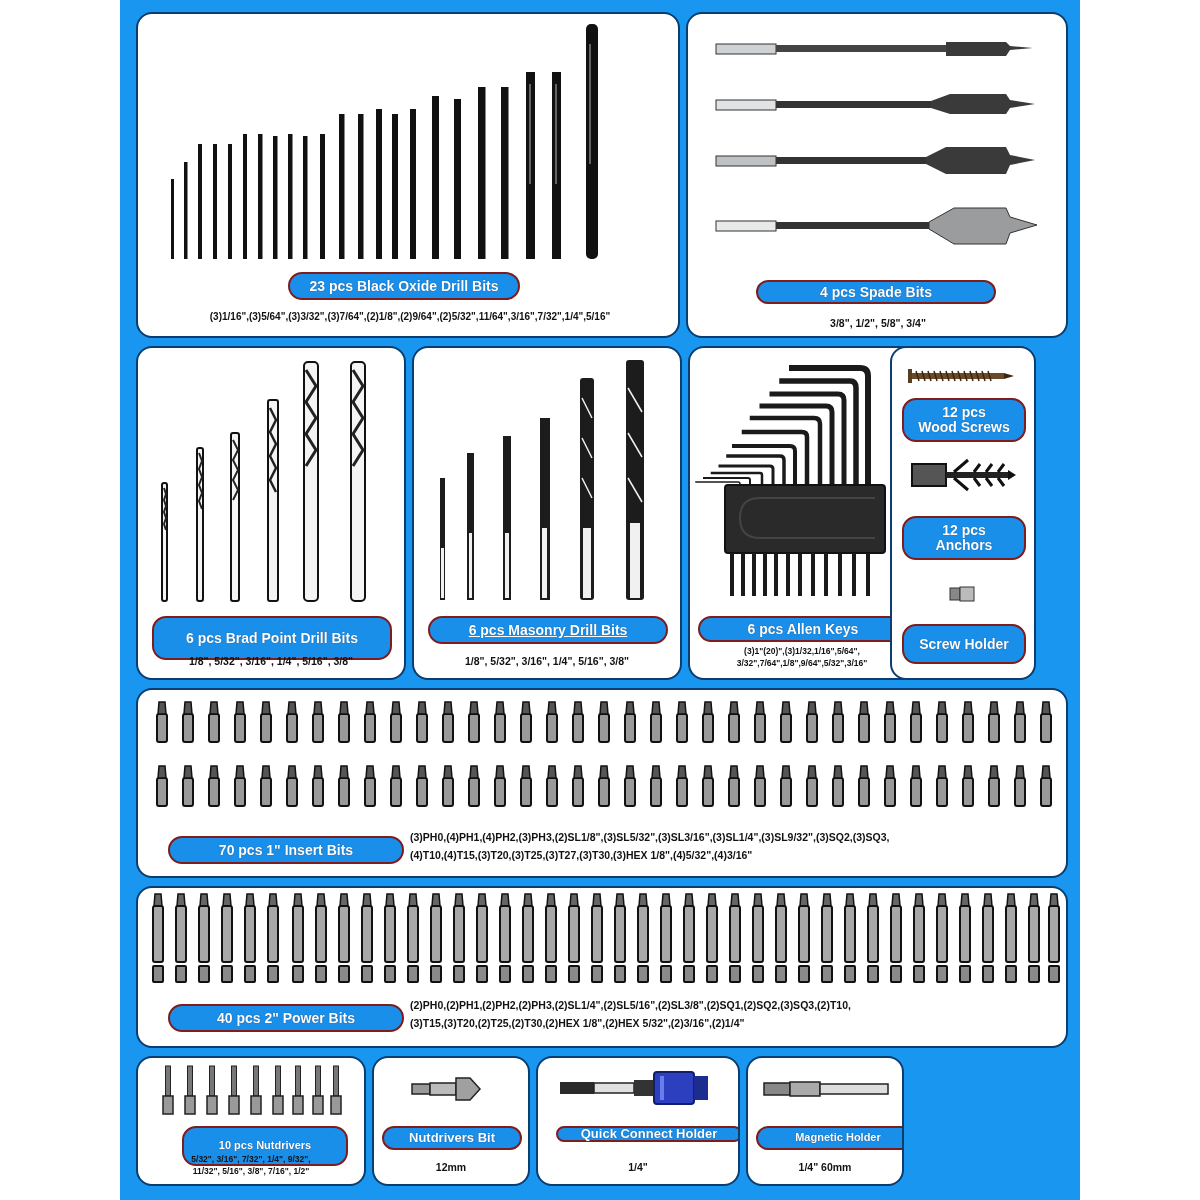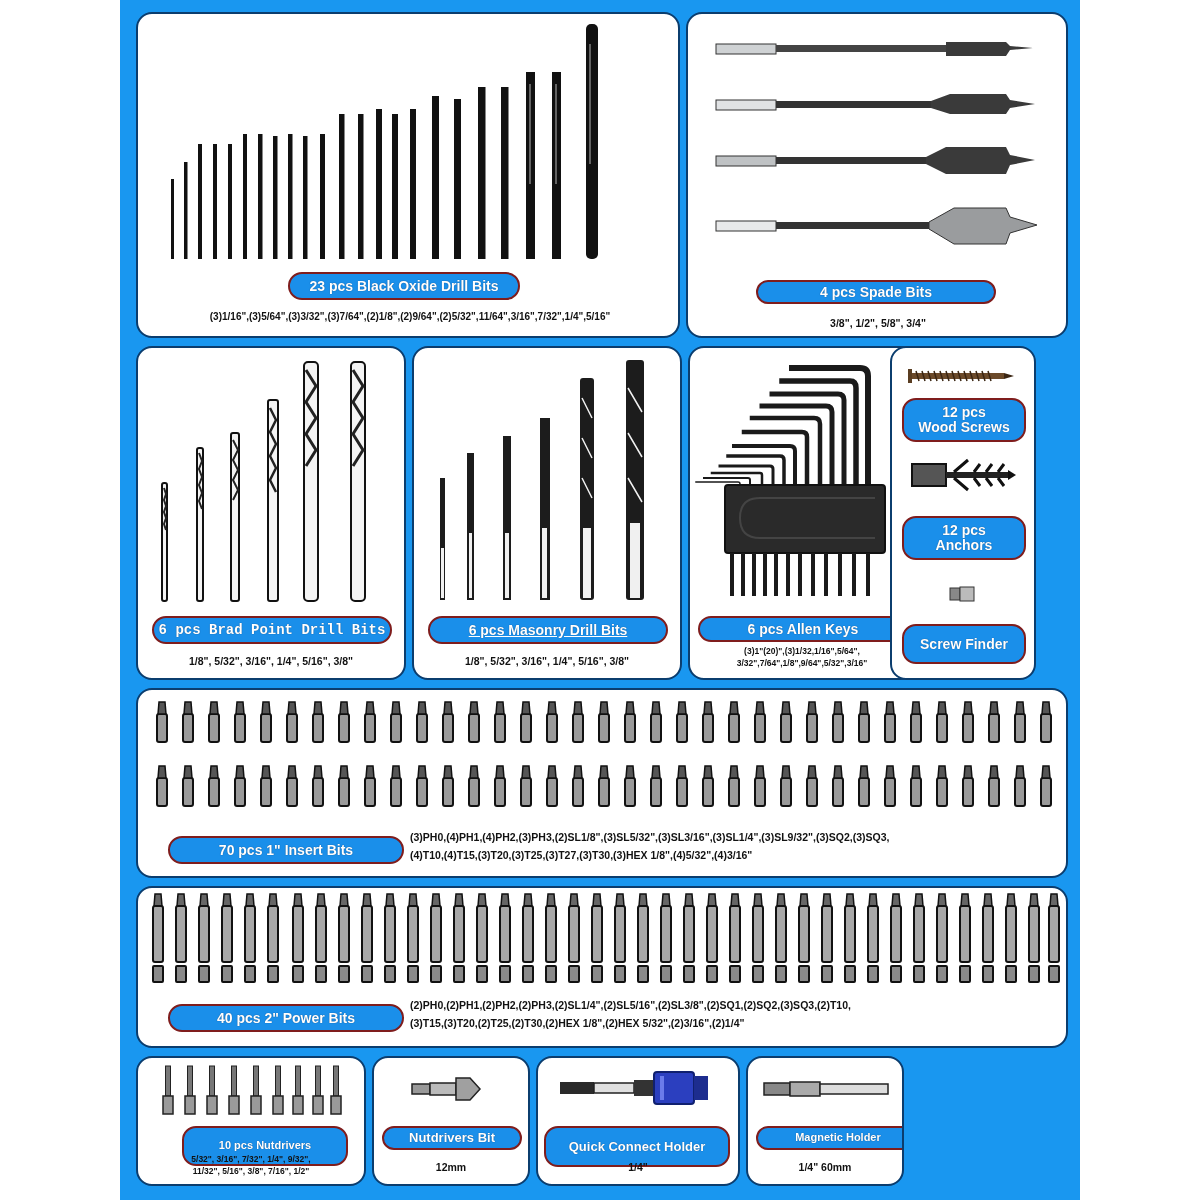--- a/index.html
+++ b/index.html
@@ -98,21 +98,21 @@
       </g>
       <g fill="#222">
         <path d="M26 140 l2 6 l-2 6 l2 6 l-2 6 l2 6 l-2 6 l2 6" stroke="#222" fill="none" stroke-width="2"></path>
         <path d="M61 105 l3 8 l-3 8 l3 8 l-3 8 l3 8 l-3 8 l3 8" stroke="#222" fill="none" stroke-width="2"></path>
         <path d="M95 92 l5 10 l-5 10 l5 10 l-5 10 l5 10 l-5 10" stroke="#222" fill="none" stroke-width="2"></path>
         <path d="M132 60 l6 12 l-6 12 l6 12 l-6 12 l6 12 l-6 12 l6 12" stroke="#222" fill="none" stroke-width="2.5"></path>
         <path d="M168 22 l10 16 l-10 16 l10 16 l-10 16 l10 16 l-10 16" stroke="#222" fill="none" stroke-width="3"></path>
         <path d="M215 22 l10 16 l-10 16 l10 16 l-10 16 l10 16 l-10 16" stroke="#222" fill="none" stroke-width="3"></path>
       </g>
     </svg>
-    <div class="pill" style="left:14px;top:268px;width:240px;height:28px;font-family:Liberation Mono, monospace;">6 pcs Brad Point Drill Bits</div>
+    <div class="pill" style="left:14px;top:268px;width:240px;height:44px;">6 pcs Brad Point Drill Bits</div>
     <div class="spec" style="left:0;top:306px;width:266px;">1/8", 5/32", 3/16", 1/4", 5/16", 3/8"</div>
   </div>
 
   <div class="panel" style="left:292px;top:346px;width:270px;height:334px;">
     <svg width="266" height="256" style="left:0;top:0;">
       <g fill="#1c1c1c">
         <rect x="26" y="130" width="5" height="122"></rect>
         <rect x="53" y="105" width="7" height="147"></rect>
         <rect x="89" y="88" width="8" height="164"></rect>
         <rect x="126" y="70" width="10" height="182"></rect>
@@ -193,21 +193,21 @@
       <path d="M102 14 L110 19 L102 24 Z" fill="#111"></path>
     </svg>
     <div class="pill" style="left:10px;top:168px;width:124px;height:44px;flex-direction:column;">
       <span>12 pcs</span>
       <span>Anchors</span>
     </div>
     <svg width="30" height="20" style="left:56px;top:236px;">
       <rect x="2" y="4" width="10" height="12" fill="#888" stroke="#333"></rect>
       <rect x="12" y="3" width="14" height="14" fill="#bbb" stroke="#333"></rect>
     </svg>
-    <div class="pill" style="left:10px;top:276px;width:124px;height:40px;">Screw Finder</div>
+    <div class="pill" style="left:10px;top:276px;width:124px;height:40px;">Screw Holder</div>
   </div>
 
   <div class="panel" style="left:16px;top:688px;width:932px;height:190px;">
     <svg width="928" height="120" style="left:0;top:0;">
       <defs>
         <g id="ibit">
           <rect x="-5" y="12" width="10" height="28" rx="2" fill="#9a9a9a" stroke="#111" stroke-width="2"></rect>
           <path d="M-3 0 L3 0 L4 12 L-4 12 Z" fill="#555" stroke="#111" stroke-width="1.5"></path>
         </g>
       </defs>
@@ -381,21 +381,21 @@
 
   <div class="panel" style="left:416px;top:1056px;width:204px;height:130px;">
     <svg width="170" height="40" style="left:18px;top:10px;">
       <rect x="4" y="14" width="34" height="12" fill="#2a2a2a"></rect>
       <rect x="38" y="15" width="40" height="10" fill="#e0e0e0" stroke="#222" stroke-width="1.5"></rect>
       <rect x="78" y="12" width="20" height="16" fill="#333"></rect>
       <rect x="98" y="4" width="40" height="32" rx="3" fill="#2b3fbf" stroke="#10206f" stroke-width="2"></rect>
       <rect x="104" y="8" width="4" height="24" fill="#6a7bea"></rect>
       <rect x="138" y="8" width="14" height="24" fill="#1d2d8f"></rect>
     </svg>
-    <div class="pill" style="left:6px;top:68px;width:186px;height:41px;font-size:13px;">Quick Connect Holder</div>
+    <div class="pill" style="left:18px;top:68px;width:186px;height:16px;font-size:13px;">Quick Connect Holder</div>
     <div class="spec" style="left:0;top:102px;width:200px;">1/4"</div>
   </div>
 
   <div class="panel" style="left:626px;top:1056px;width:158px;height:130px;">
     <svg width="130" height="30" style="left:14px;top:16px;">
       <rect x="2" y="9" width="26" height="12" fill="#888" stroke="#222" stroke-width="1.5"></rect>
       <rect x="28" y="8" width="30" height="14" fill="#aaa" stroke="#222" stroke-width="1.5"></rect>
       <rect x="58" y="10" width="68" height="10" fill="#ddd" stroke="#222" stroke-width="1.5"></rect>
     </svg>
     <div class="pill" style="left:8px;top:68px;width:164px;height:24px;font-size:11px;">Magnetic Holder</div>

